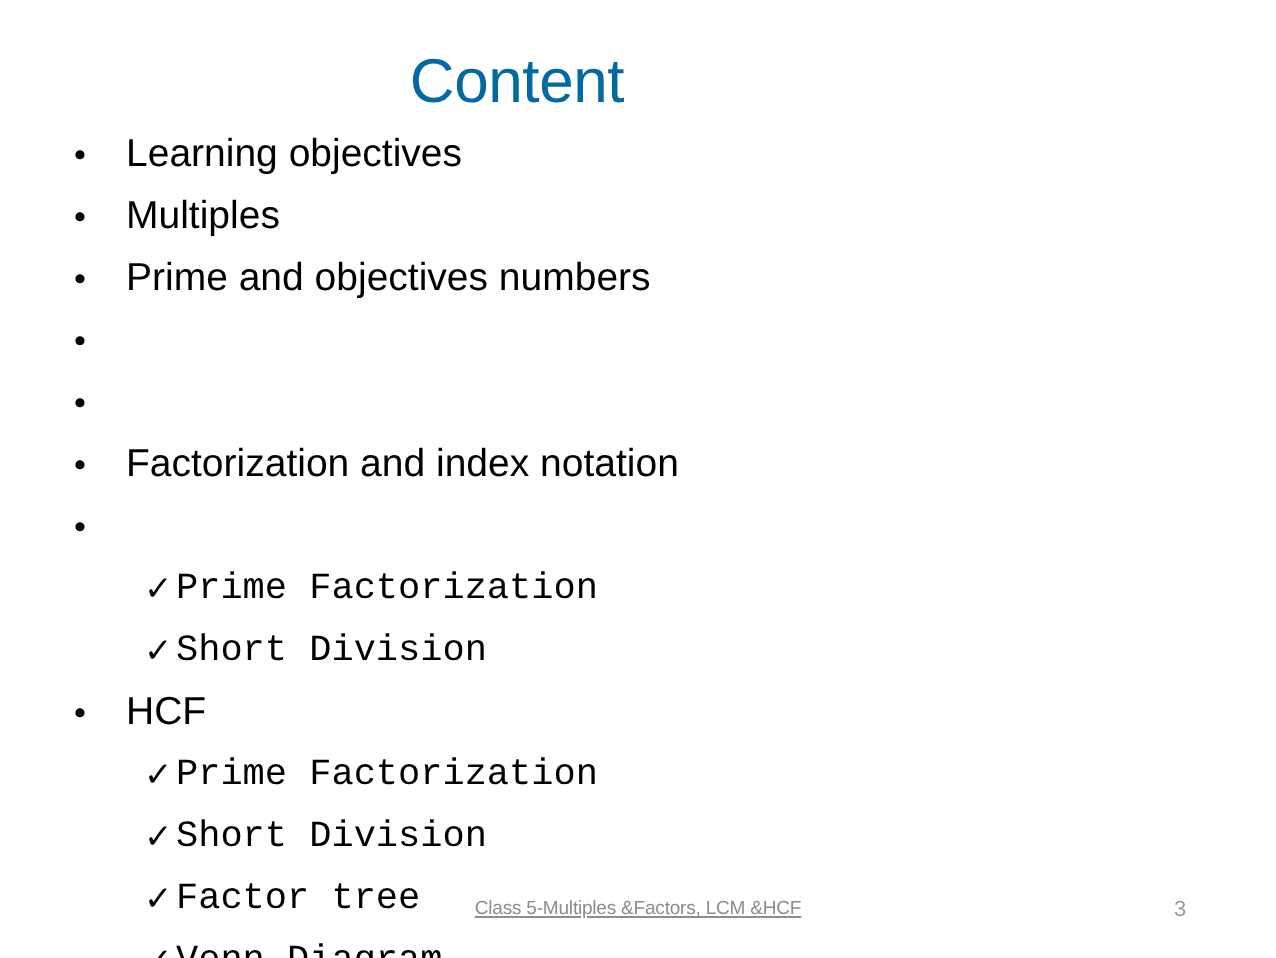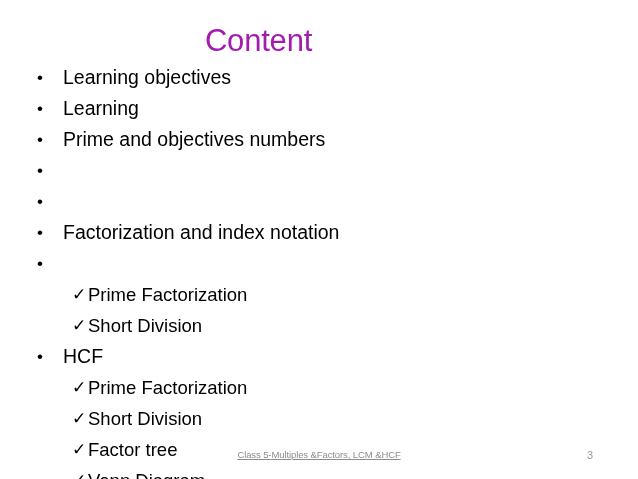--- a/index.html
+++ b/index.html
@@ -18,21 +18,21 @@
     overflow: hidden;
   }
   .slide-title {
     position: absolute;
     top: 22px;
     left: 0;
     width: 517px;
     text-align: center;
     font-size: 31px;
     line-height: 38px;
-    color: #a21caf;
+    color: #0369a1;
     font-weight: 400;
     letter-spacing: -0.2px;
   }
   .body-list {
     position: absolute;
     top: 62px;
     left: 0;
     width: 638px;
   }
   .line {
@@ -68,20 +68,21 @@
   }
   .line-text {
     position: absolute;
     top: 0;
   }
   .level-1 > .line-text {
     left: 63px;
   }
   .level-2 > .line-text {
     left: 88px;
+    font-family: Liberation Mono, monospace;
   }
   .footer-note {
     position: absolute;
     top: 448px;
     left: 0;
     width: 638px;
     text-align: center;
     font-size: 9.5px;
     line-height: 14px;
     color: #8c8c8c;
@@ -106,21 +107,21 @@
 
   <div class="slide-title">Content</div>
 
   <div class="body-list">
       <div class="line level-1">
         <span class="marker">•</span>
         <span class="line-text">Learning objectives</span>
       </div>
       <div class="line level-1">
         <span class="marker">•</span>
-        <span class="line-text">Learning</span>
+        <span class="line-text">Multiples</span>
       </div>
       <div class="line level-1">
         <span class="marker">•</span>
         <span class="line-text">Prime and objectives numbers</span>
       </div>
       <div class="line level-1">
         <span class="marker">•</span>
       </div>
       <div class="line level-1">
         <span class="marker">•</span>

